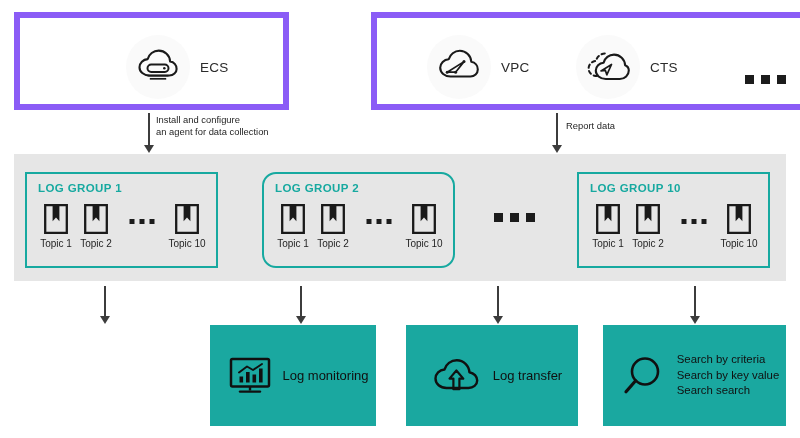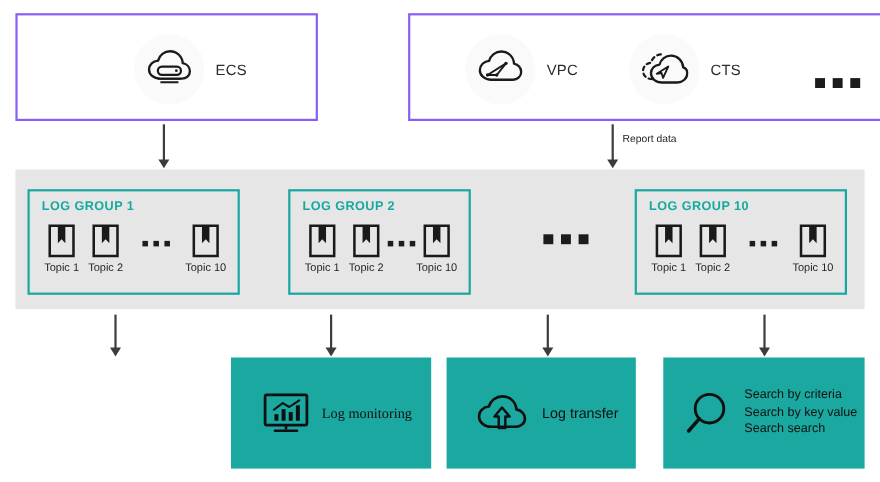--- a/index.html
+++ b/index.html
@@ -15,21 +15,21 @@
     position: relative;
     width: 800px;
     height: 438px;
     background: #ffffff;
     overflow: hidden;
   }
 
   
   .src-box {
     position: absolute;
-    border: 2px solid #8b5cf6;
+    border: 6px solid #8b5cf6;
     background: #ffffff;
     box-sizing: border-box;
     text-align: right;
   }
   #src-box-ecs  { left: 14px;  top: 12px; width: 275px; height: 98px; }
   #src-box-svcs { left: 327px; top: 12px; width: 453px; height: 98px; margin-left: 44px; }
 
   .svc {
     position: absolute;
     display: flex;
@@ -103,21 +103,21 @@
   }
   .log-group {
     position: absolute;
     top: 172px;
     height: 96px;
     border: 2px solid #17a9a0;
     box-sizing: border-box;
     background: transparent;
   }
   #log-group-1  { left: 25px;  width: 193px; padding-left: 12px; }
-  #log-group-2  { left: 262px; width: 166px; }
+  #log-group-2  { left: 262px; width: 193px; border-radius: 14px; }
   #log-group-10 { left: 577px; width: 193px; }
 
   .lg-title {
     position: absolute;
     left: 11px; top: 8px;
     font-size: 11.5px;
     font-weight: bold;
     color: #17a9a0;
     letter-spacing: .4px;
     white-space: nowrap;
@@ -165,21 +165,21 @@
     height: 101px;
     background: #1aa8a0;
     display: flex;
     align-items: center;
     justify-content: center;
     gap: 11px;
     box-sizing: border-box;
     padding-left: 10px;
   }
   #feature-box-0 { left: 14px;  width: 182px; }
-  #feature-box-1 { left: 210px; width: 182px; font-family: Liberation Serif, serif; }
+  #feature-box-1 { left: 210px; width: 166px; }
   #feature-box-2 { left: 406px; width: 172px; }
   #feature-box-3 { left: 603px; width: 183px; }
 
   .feature-label {
     font-size: 13px;
     color: #101010;
     white-space: nowrap;
   }
   .feature-lines {
     display: flex;
@@ -242,20 +242,22 @@
       <i></i>
         <i></i>
         <i></i>
     </div>
   </div>
 
   <div class="arrow" style="left:142px; top:113px; height:41px;">
     <span class="shaft" style="height:33px;"></span>
     <span class="head" style="top:32px;"></span>
   </div>
+  <div class="arrow-label" style="left:156px; top:114px;">Install and configure
+an agent for data collection</div>
 
   <div class="arrow" style="left:550px; top:113px; height:41px;">
     <span class="shaft" style="height:33px;"></span>
     <span class="head" style="top:32px;"></span>
   </div>
   <div class="arrow-label" style="left:566px; top:120px;">Report data</div>
 
   <div id="gray-band"></div>
 
   <div class="log-group" id="log-group-1">

